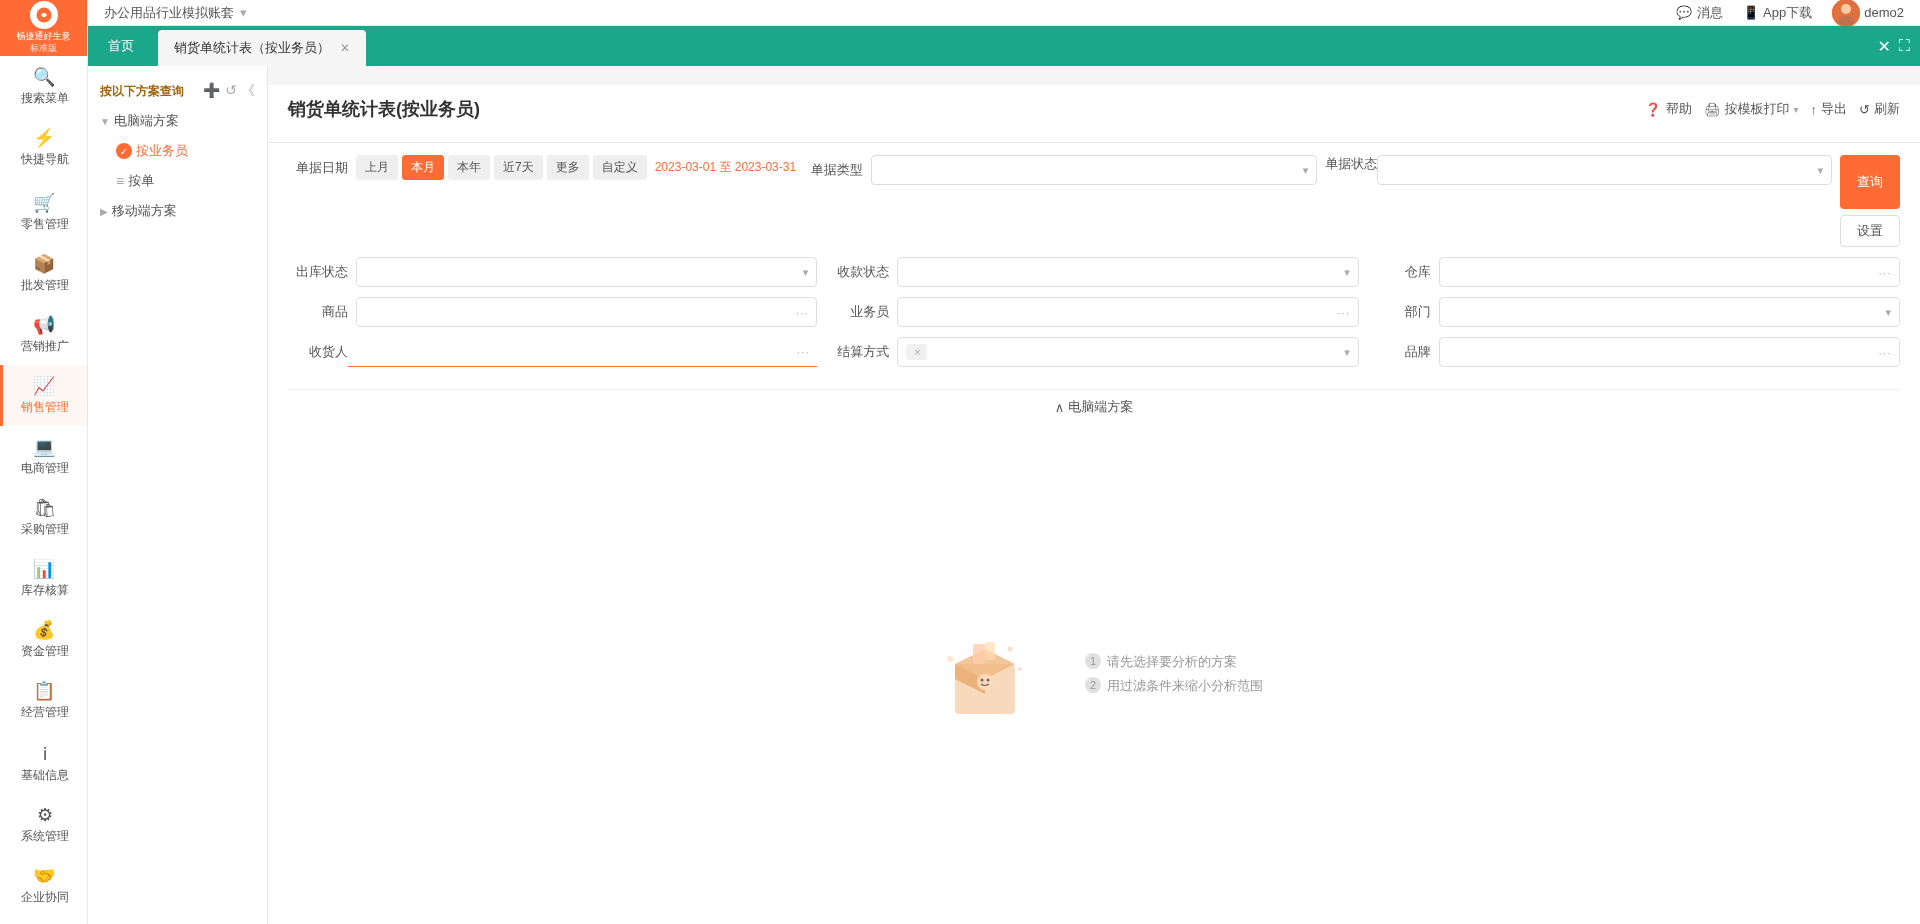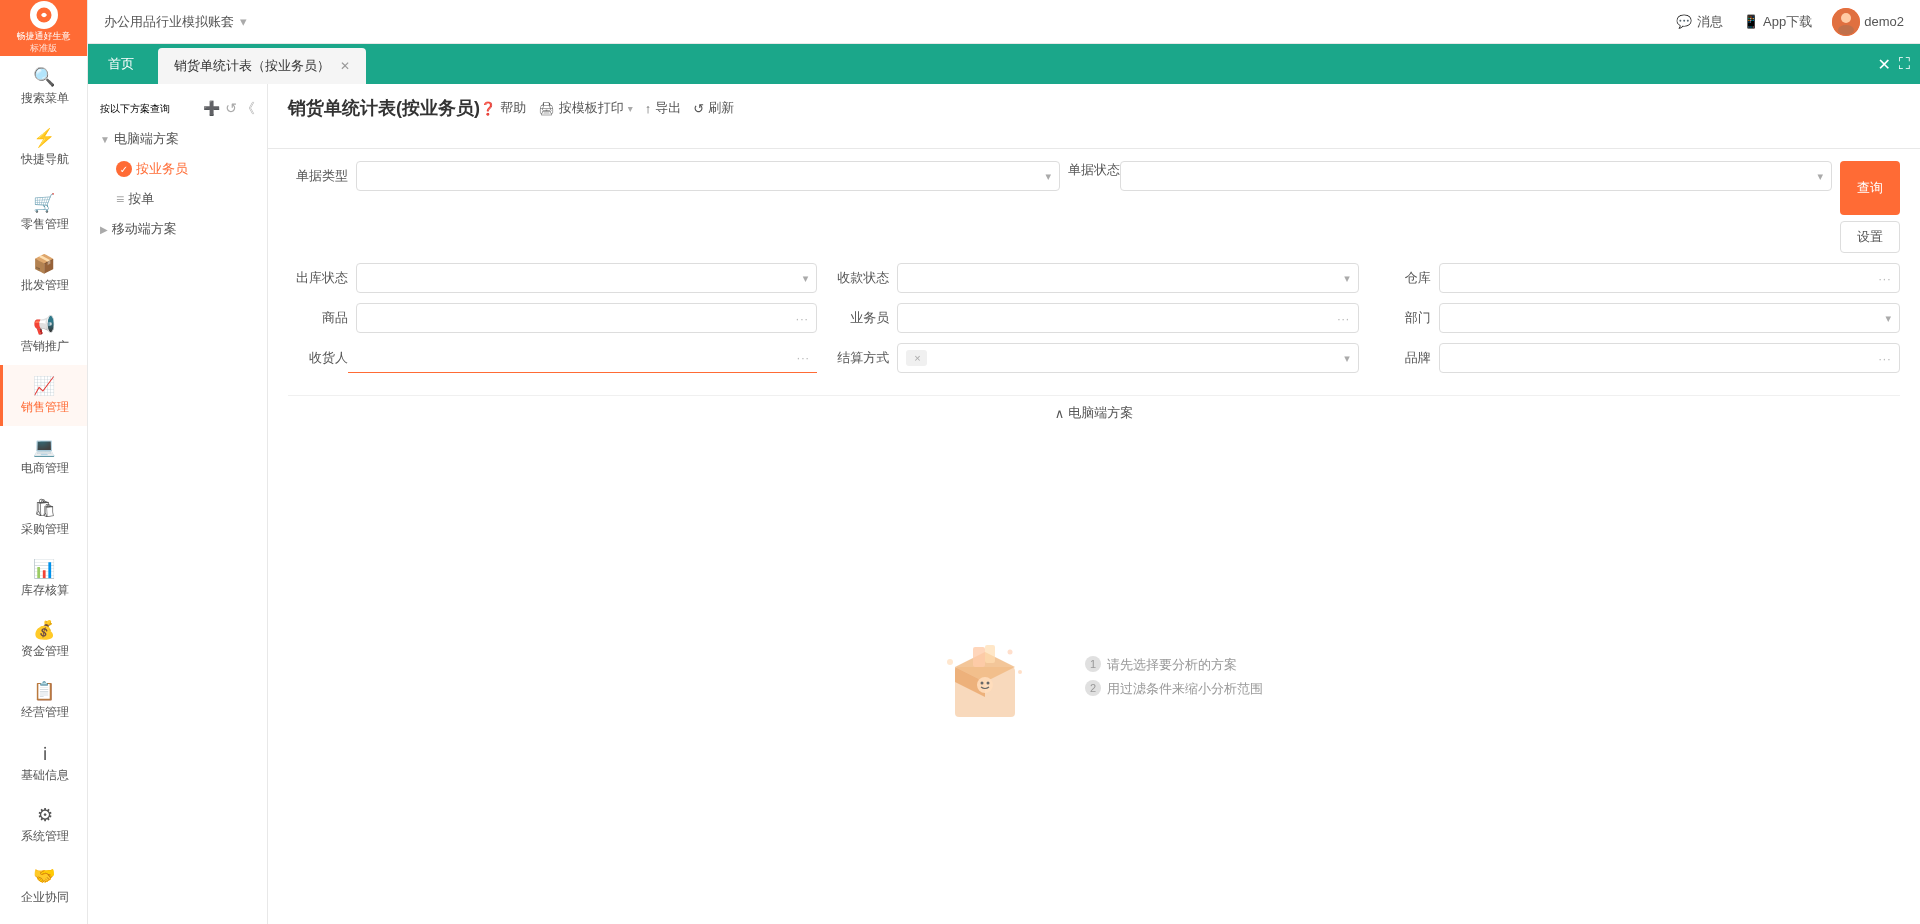--- a/index.html
+++ b/index.html
@@ -61,21 +61,21 @@
     
     .main-area {
       flex: 1;
       display: flex;
       flex-direction: column;
       overflow: hidden;
     }
 
     
     .top-bar {
-      height: 44px;
+      height: 26px;
       background: #fff;
       display: flex;
       align-items: center;
       justify-content: space-between;
       padding: 0 16px;
       border-bottom: 1px solid #e8e8e8;
       flex-shrink: 0;
     }
     .top-bar-left {
       display: flex;
@@ -151,21 +151,21 @@
       overflow-y: auto;
     }
     .left-panel-header {
       display: flex;
       align-items: center;
       justify-content: space-between;
       padding: 6px 12px;
       font-size: 12px;
       color: #555;
     }
-    .left-panel-header .title { color: #000000; font-size: 10px; }
+    .left-panel-header .title { color: #a16207; font-size: 12px; font-weight: bold; }
     .left-panel-header .actions { display: flex; gap: 4px; }
     .left-panel-header .actions span { cursor: pointer; color: #aaa; font-size: 14px; }
     .tree-item {
       display: flex; align-items: center; padding: 6px 12px; cursor: pointer; color: #555; font-size: 13px;
     }
     .tree-item .arrow { margin-right: 4px; color: #aaa; font-size: 10px; }
     .tree-child {
       padding-left: 28px;
     }
     .selected-indicator {
@@ -182,25 +182,27 @@
       display: flex;
       flex-direction: column;
       overflow: hidden;
       background: #f5f5f5;
       padding: 0;
     }
 
     
     .page-header {
       background: #fff;
-      padding: 12px 20px 16px;
-      display: flex;
-      align-items: center;
+      padding: 12px 20px 9px;
+      display: flex;
+      align-items: center;
+      justify-content: space-between;
       border-bottom: 1px solid #e8e8e8;
       flex-shrink: 0;
+      margin-top: 19px;
     }
     .page-title { font-size: 18px; font-weight: bold; color: #333; padding-bottom: 12px; }
     .page-header-actions {
       display: flex;
       align-items: center;
       gap: 12px;
       padding-bottom: 12px;
     }
     .page-header-actions .action-item {
       display: flex; align-items: center; gap: 4px;
@@ -496,20 +498,32 @@
             <span>刷新</span>
           </div>
         </div>
       </div>
 
       <div class="filter-section">
         <div class="filter-rows-wrapper">
 
           <div style="display:flex;align-items:flex-start;gap:0;margin-bottom:10px;">
             <div style="flex:1;display:flex;align-items:center;gap:8px;">
+              <span class="filter-label">单据日期</span>
+              <div style="display:flex;align-items:center;gap:4px;">
+                <button class="date-btn">上月</button>
+                <button class="date-btn active">本月</button>
+                <button class="date-btn">本年</button>
+                <button class="date-btn">近7天</button>
+                <button class="date-btn">更多</button>
+                <button class="date-btn">自定义</button>
+                <span class="date-range">2023-03-01 至 2023-03-31</span>
+              </div>
+            </div>
+            <div style="flex:1;display:flex;align-items:center;gap:8px;">
               <span class="filter-label">单据类型</span>
               <div class="filter-control-inner" style="flex:1;">
                 <span class="placeholder"></span>
                 <span class="chevron">▾</span>
               </div>
             </div>
             <div style="flex:1;display:flex;align-items:flex-start;gap:0;">
               <span class="filter-label">单据状态</span>
               <div class="filter-control-inner" style="flex:1;">
                 <span class="placeholder"></span>

